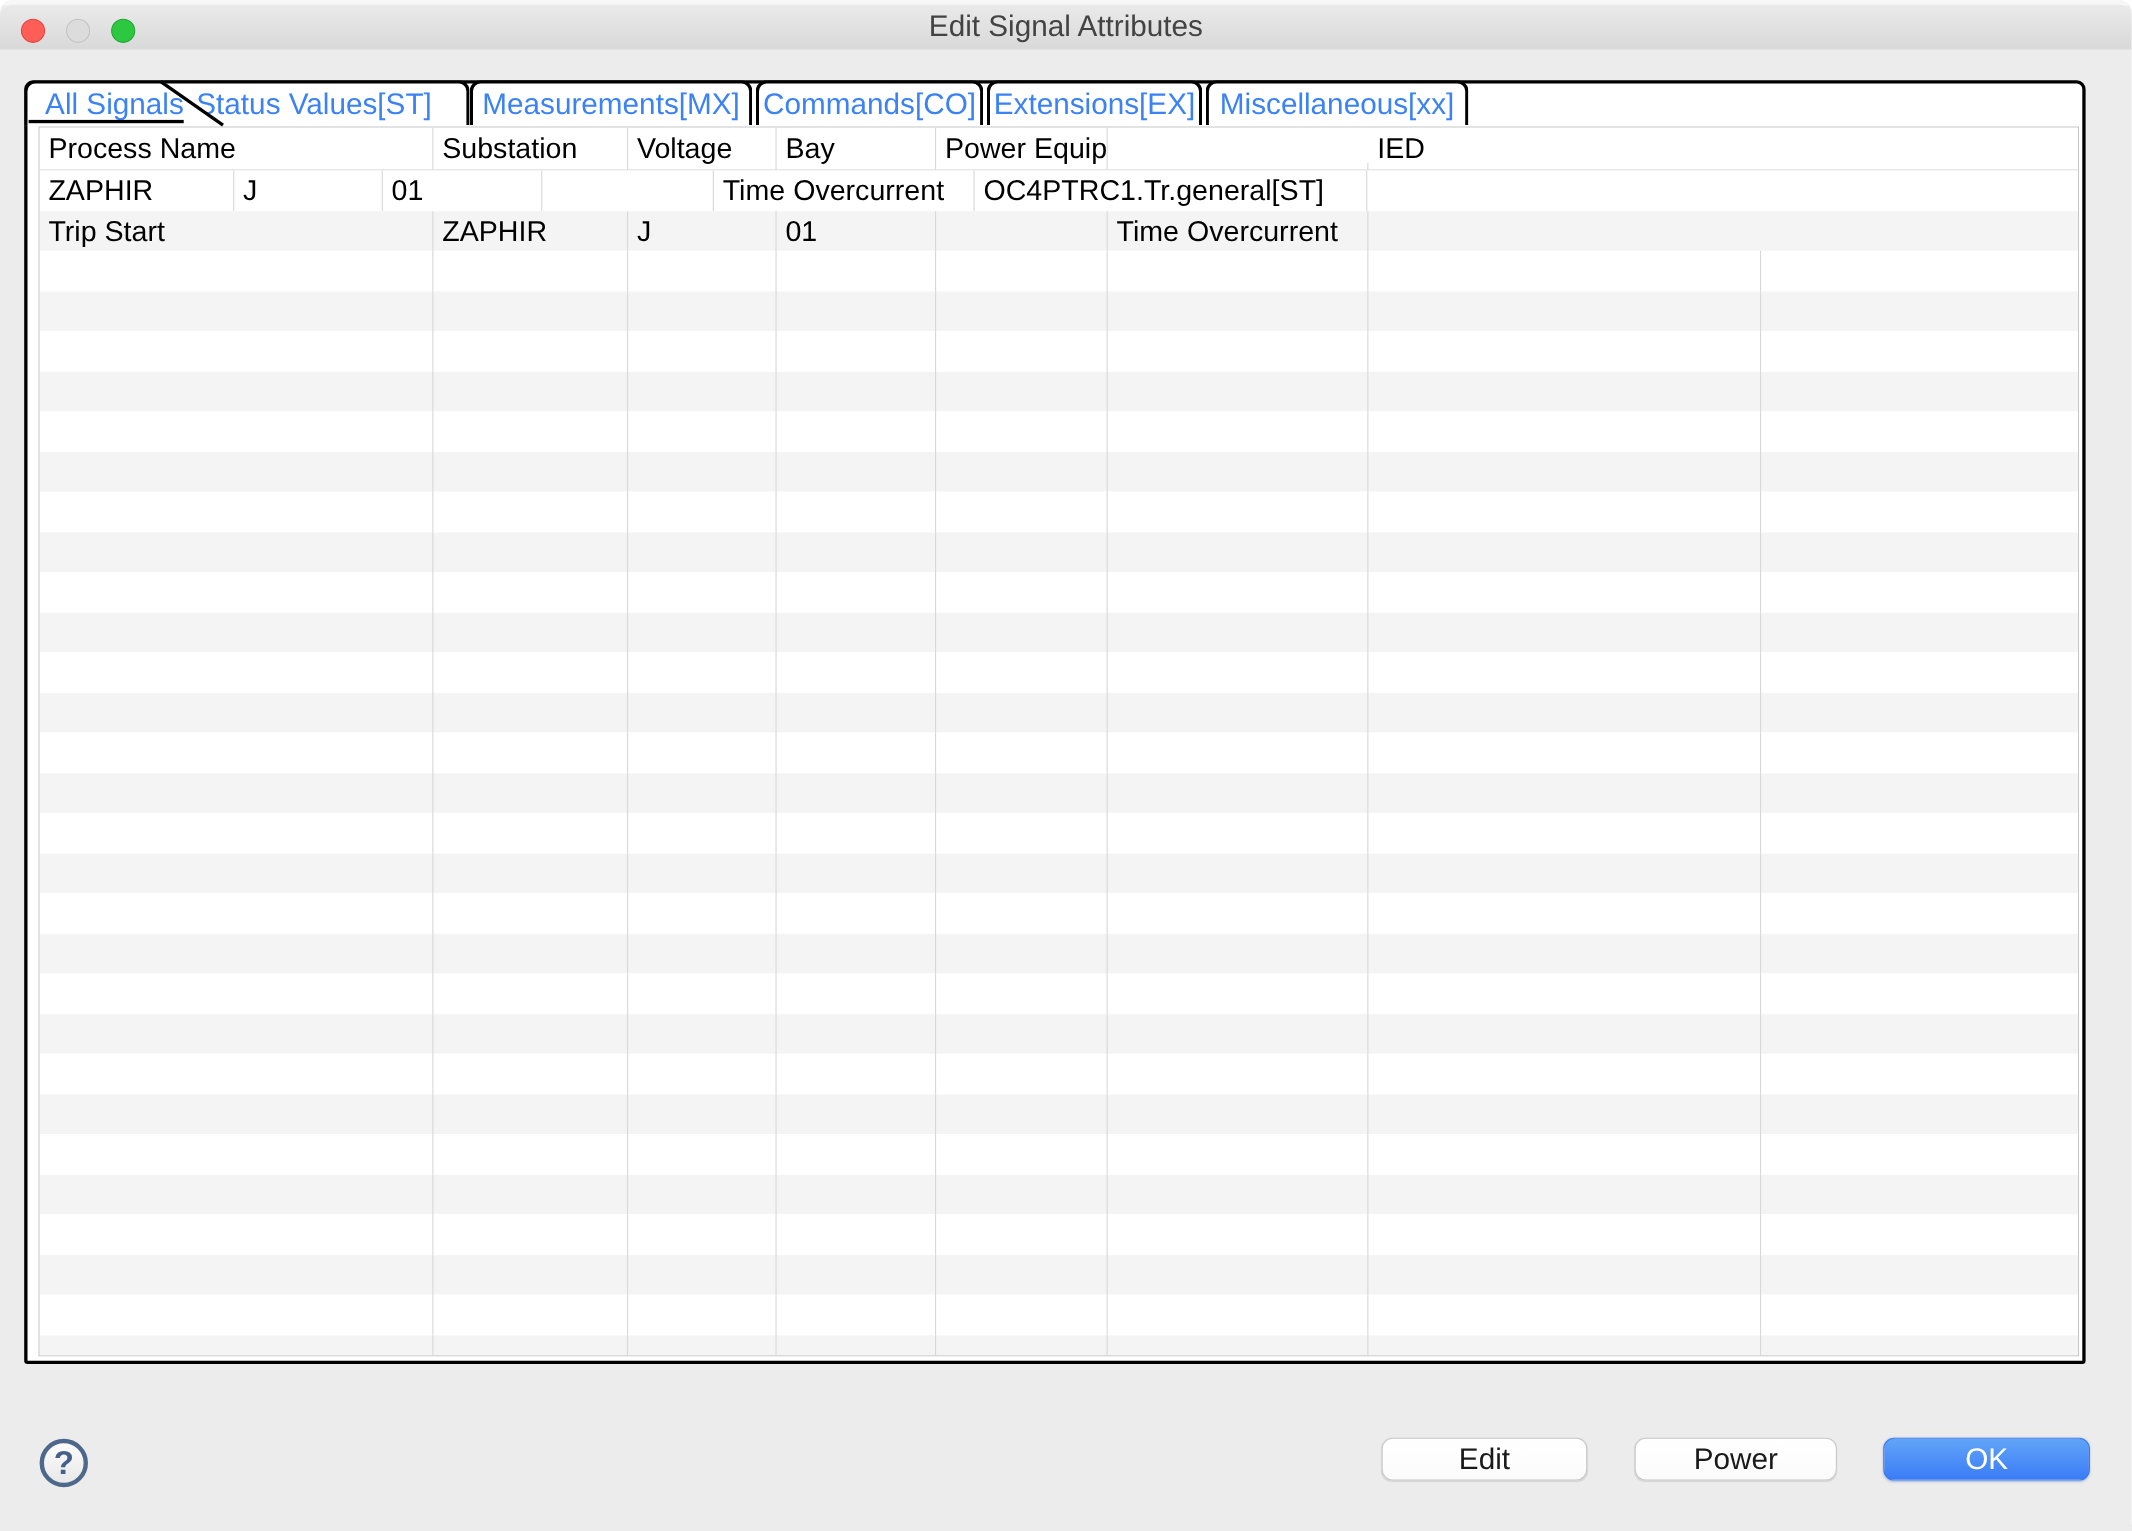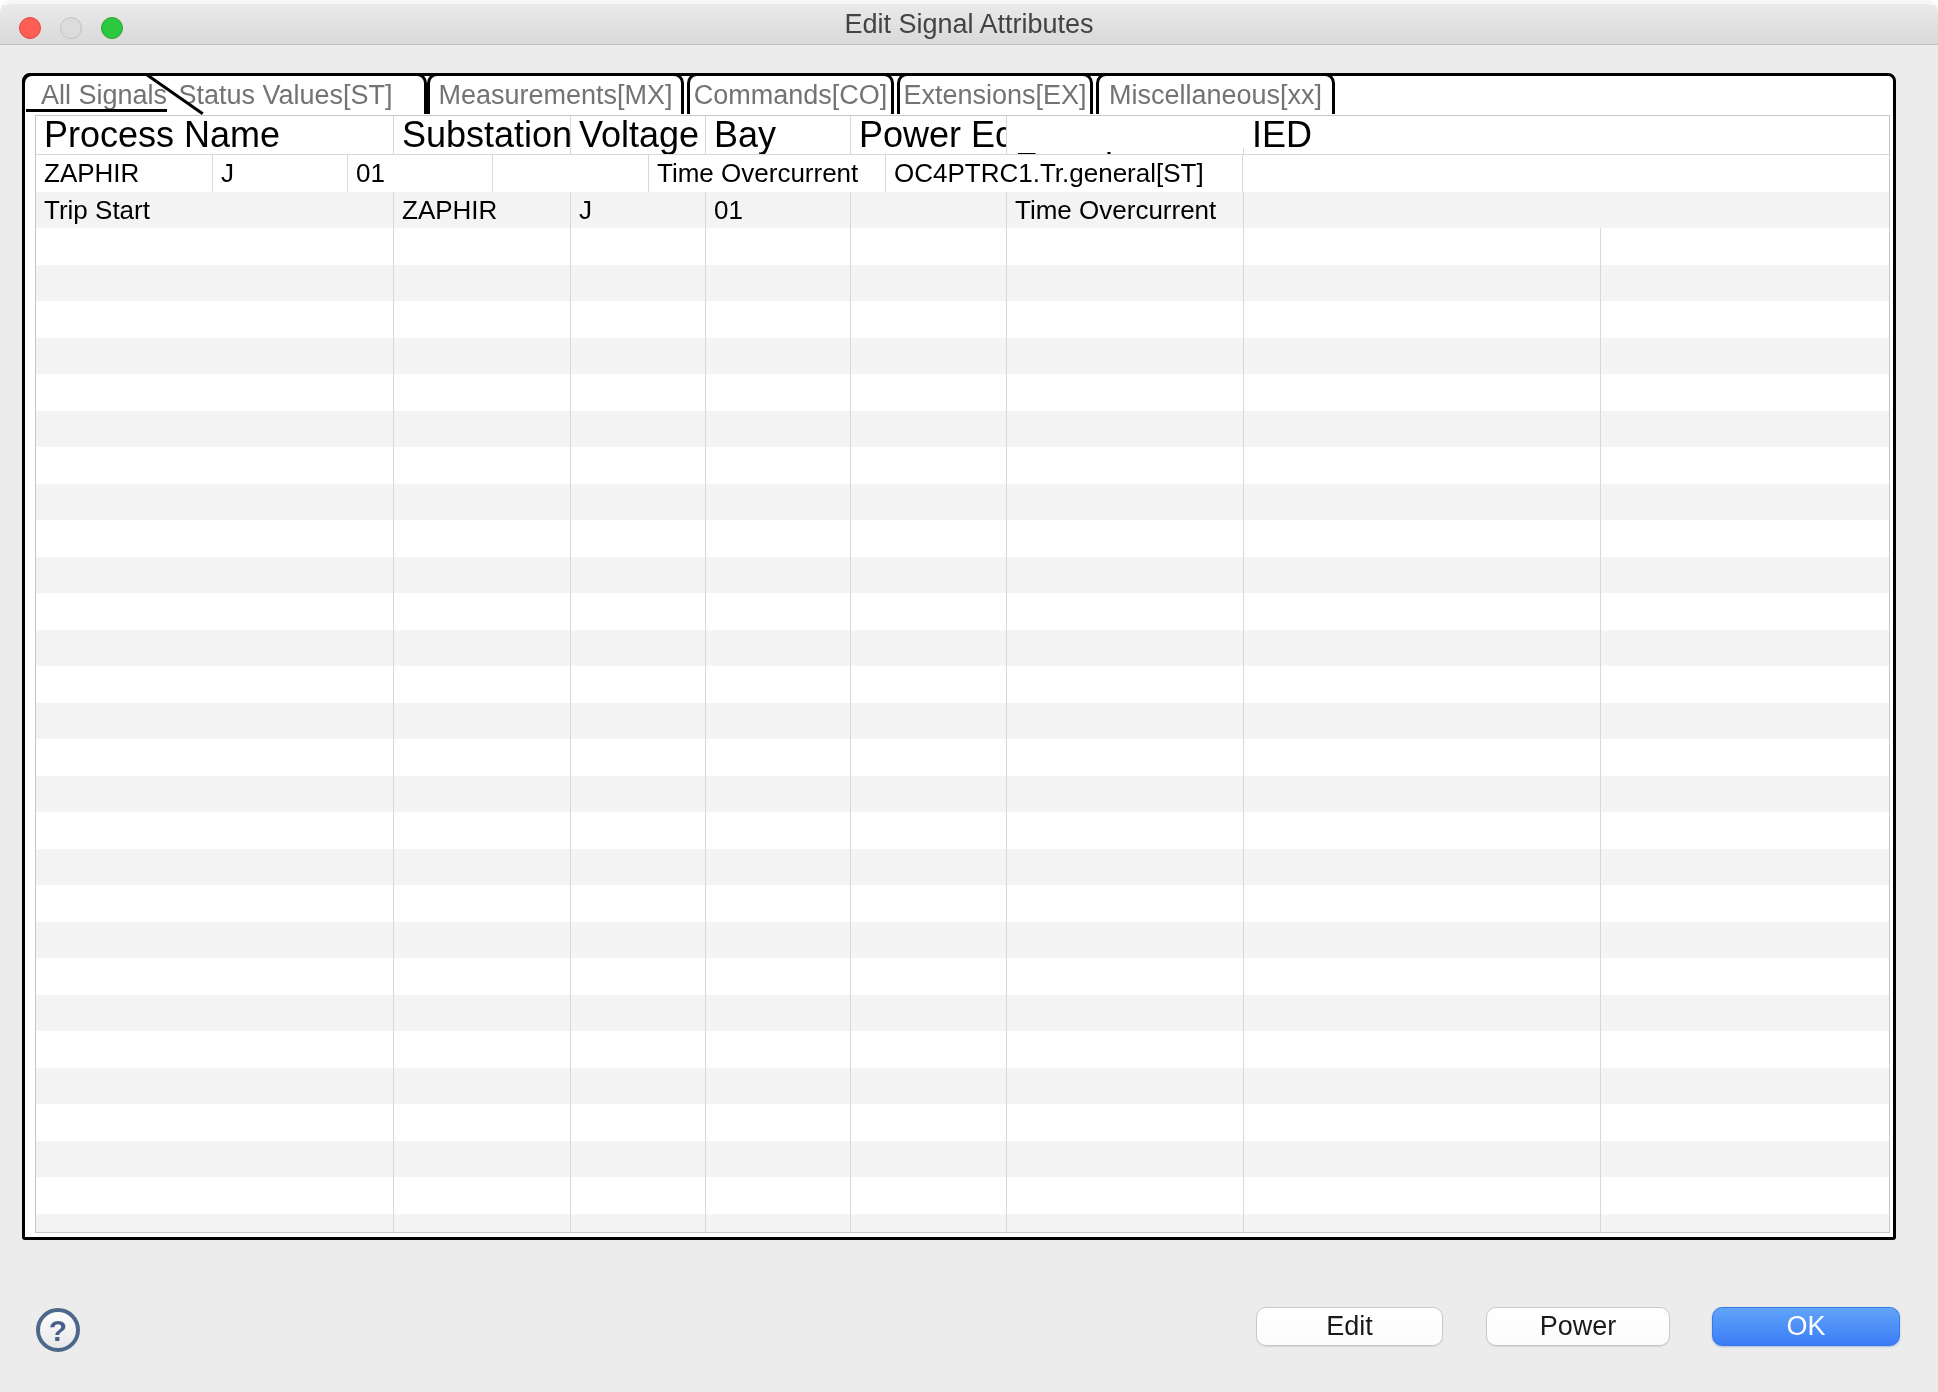--- a/index.html
+++ b/index.html
@@ -17,33 +17,33 @@
   .tl-close { left:19px;  background:#ff5e57; border:1px solid #e2463f; }
   .tl-min   { left:60px;  background:#dcdcdc; border:1px solid #c3c3c3; }
   .tl-zoom  { left:101px; background:#2bc840; border:1px solid #22a532; }
 
   
   .pane { position:absolute; left:22px; top:73px; width:1874px; height:1167px;
     background:#ffffff; border:3px solid #000; border-radius:8px 8px 3px 3px; z-index:1; }
 
   .tab { position:absolute; top:73px; height:41px; background:#fff; z-index:2;
     border:3px solid #000; border-bottom:none; border-radius:10px 10px 0 0;
-    font-size:27px; line-height:38px; text-align:center; color:#737373; cursor:default; }
+    font-size:27px; line-height:38px; text-align:center; color:#3b82f6; cursor:default; }
   .tab.active { left:22px; width:181px; z-index:3; border-right:none; border-radius:10px 0 0 0;
     clip-path:polygon(0 0, 125px 0, 100% 100%, 0 100%); text-align:left; padding-left:16px; }
   .tab.noleft { border-left:none; border-radius:0 10px 0 0; }
   .slant { position:absolute; left:147px; top:73px; width:69px; height:3px; background:#000;
     transform-origin:0 0; transform:rotate(34.9deg); z-index:4; }
   .active-underline { position:absolute; left:26px; top:109px; width:141px; height:3px; background:#000; z-index:4; }
 
   
   .table { position:absolute; left:35px; top:115px; width:1855px; height:1118px;
     border:1px solid #c6c6c6; background:#fff; overflow:hidden; z-index:2; }
   .thead { display:flex; height:39px; background:#fff; border-bottom:1px solid #d8d8d8; }
-  .th { font-size:36px; line-height:38px; color:#000; padding-left:8px;
+  .th { font-size:26px; line-height:38px; color:#000; padding-left:8px;
     border-right:1px solid #d8d8d8; white-space:nowrap; overflow:hidden; flex:none; }
   .th:last-child { border-right:none; }
   .trow { display:flex; height:36.5px; background:#fff; }
   .trow.even { background:#f4f4f5; }
   .td { font-size:26px; line-height:36.5px; color:#000; padding-left:8px;
     border-right:1px solid #d8d8d8; white-space:nowrap; overflow:hidden; flex:none; }
   .td:last-child { border-right:none; }
 
   
   .btn { position:absolute; top:1307px; height:39px; border-radius:10px; font-size:27px;

